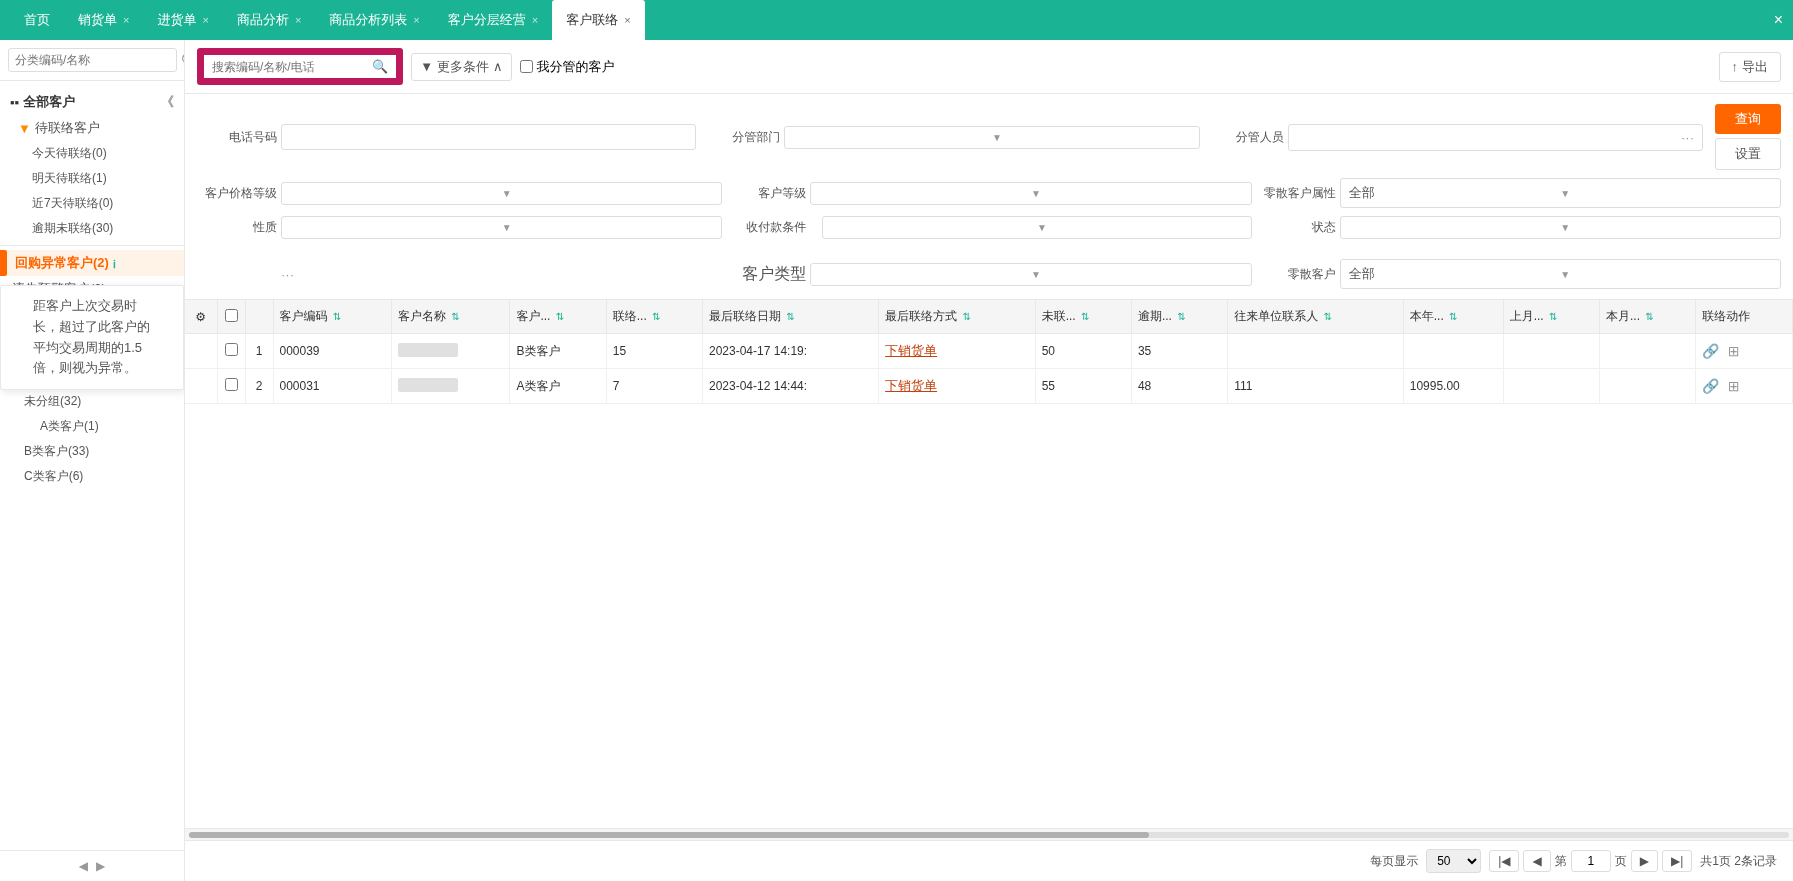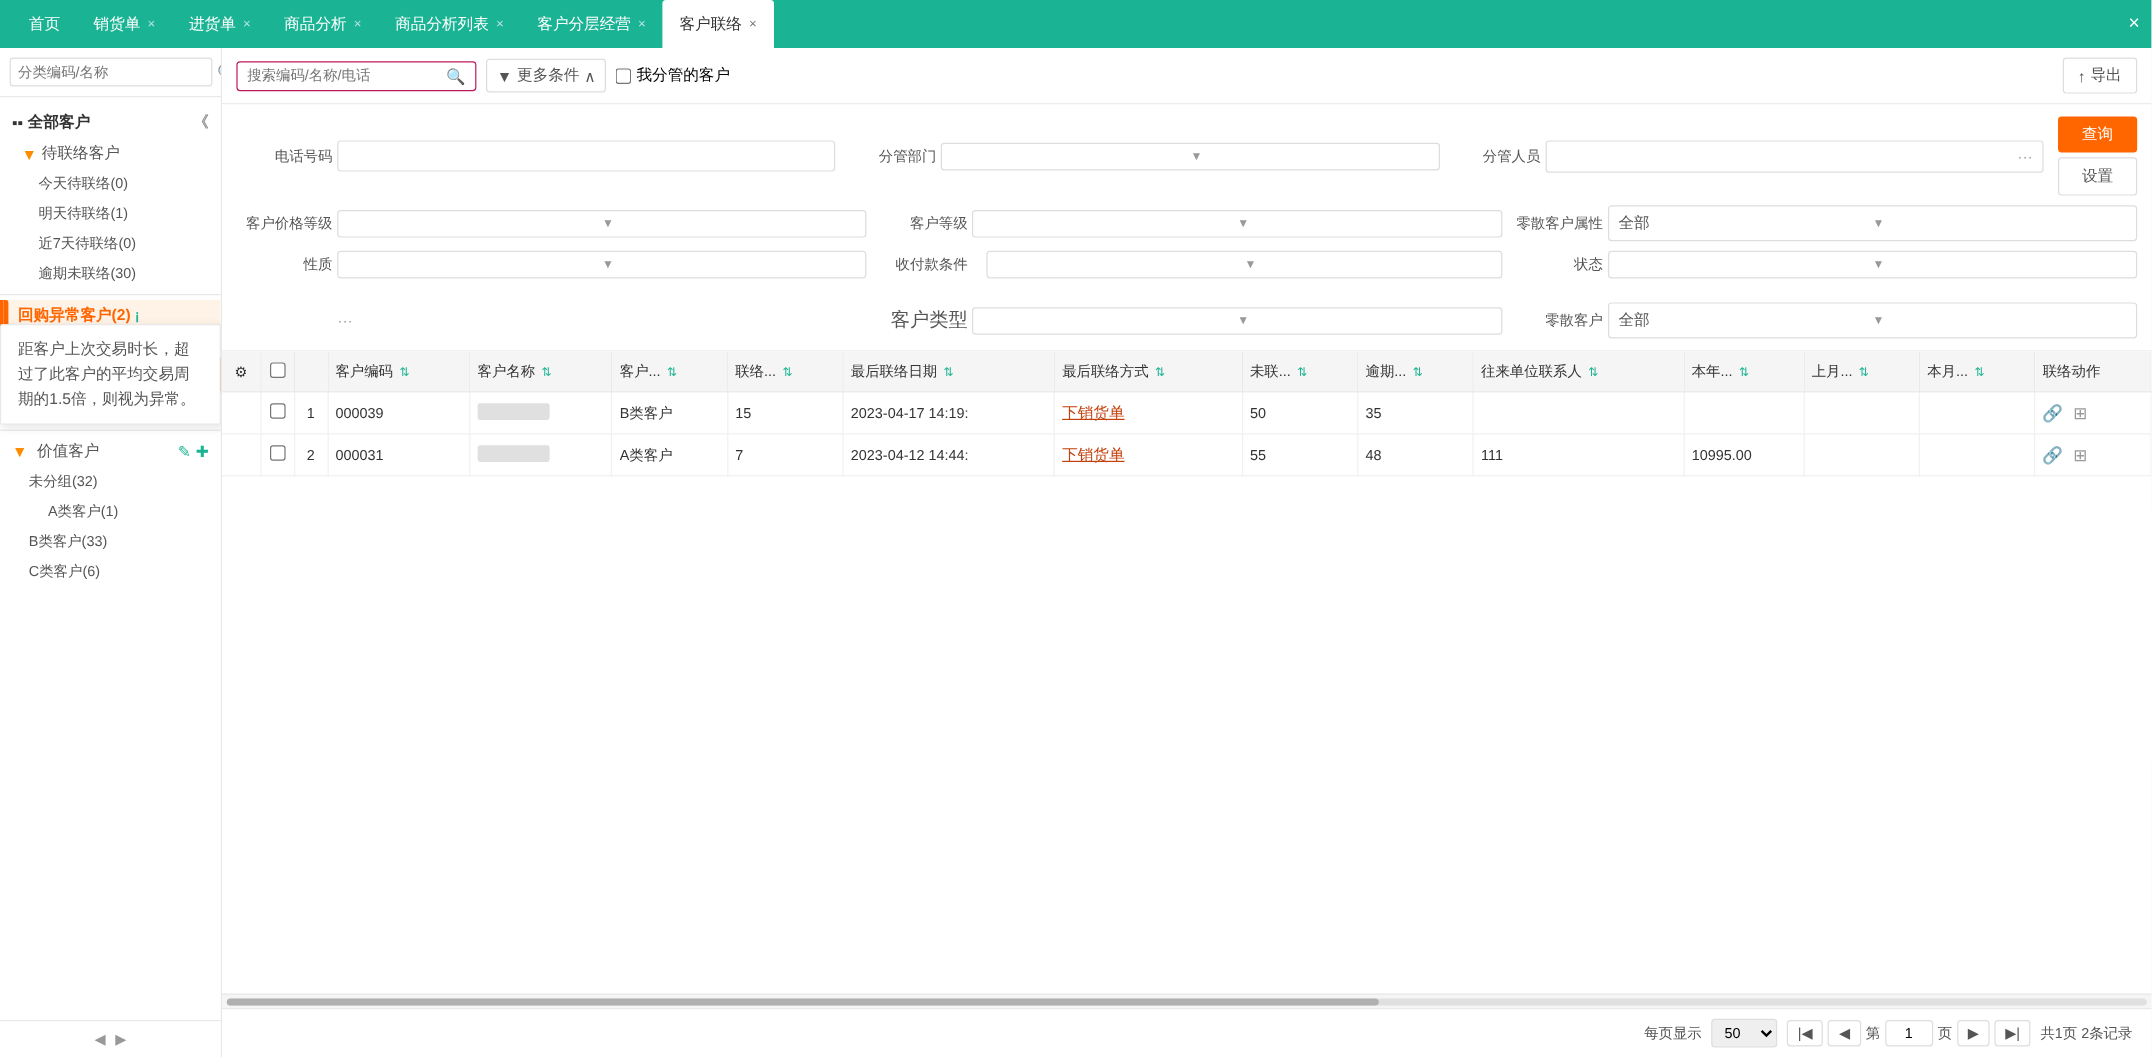--- a/index.html
+++ b/index.html
@@ -58,21 +58,21 @@
     
     
     .content-area { flex: 1; display: flex; flex-direction: column; overflow: hidden; }
 
     
     .toolbar {
       background: white; border-bottom: 1px solid #e8e8e8; padding: 8px 12px;
       display: flex; align-items: center; gap: 8px;
     }
     .search-input-wrapper {
-      display: flex; align-items: center; border: 1px solid #be185d; border-radius: 3px;
+      display: flex; align-items: center; border: 7px solid #be185d; border-radius: 3px;
       padding: 4px 8px; background: white; min-width: 200px;
     }
     .search-input-wrapper input { border: none; outline: none; font-size: 12px; flex: 1; }
     .search-input-wrapper .s-icon { color: #1ab394; cursor: pointer; }
     .more-filter-btn {
       display: flex; align-items: center; gap: 4px; cursor: pointer; color: #555;
       padding: 4px 8px; border: 1px solid #ddd; border-radius: 3px; background: white; font-size: 12px;
     }
     .my-customer-check { display: flex; align-items: center; gap: 4px; cursor: pointer; font-size: 12px; }
     .export-btn {
@@ -139,22 +139,22 @@
       background: white; color: #555; font-size: 12px;
     }
     .page-input { 
       border: 1px solid #ddd; border-radius: 3px; padding: 3px 6px; width: 40px;
       text-align: center; font-size: 12px;
     }
     .page-total { color: #555; font-size: 12px; }
 
     
     .tooltip-box {
-      position: absolute; left: 0; top: 230px; background: white; border: 1px solid #e8e8e8;
-      padding: 10px 14px; font-size: 12px; color: #555; z-index: 100;
+      position: absolute; left: 0; top: 245px; background: white; border: 1px solid #e8e8e8;
+      padding: 10px 32px; font-size: 12px; color: #555; z-index: 100;
       box-shadow: 2px 2px 8px rgba(0,0,0,0.1); max-width: 340px; line-height: 1.6;
       border-radius: 2px;
     }
 
     
     .scrollbar-area { 
       height: 12px; background: #f5f5f5; border-top: 1px solid #e8e8e8;
       display: flex; align-items: center; padding: 0 4px;
     }
     .scrollbar-track { 

